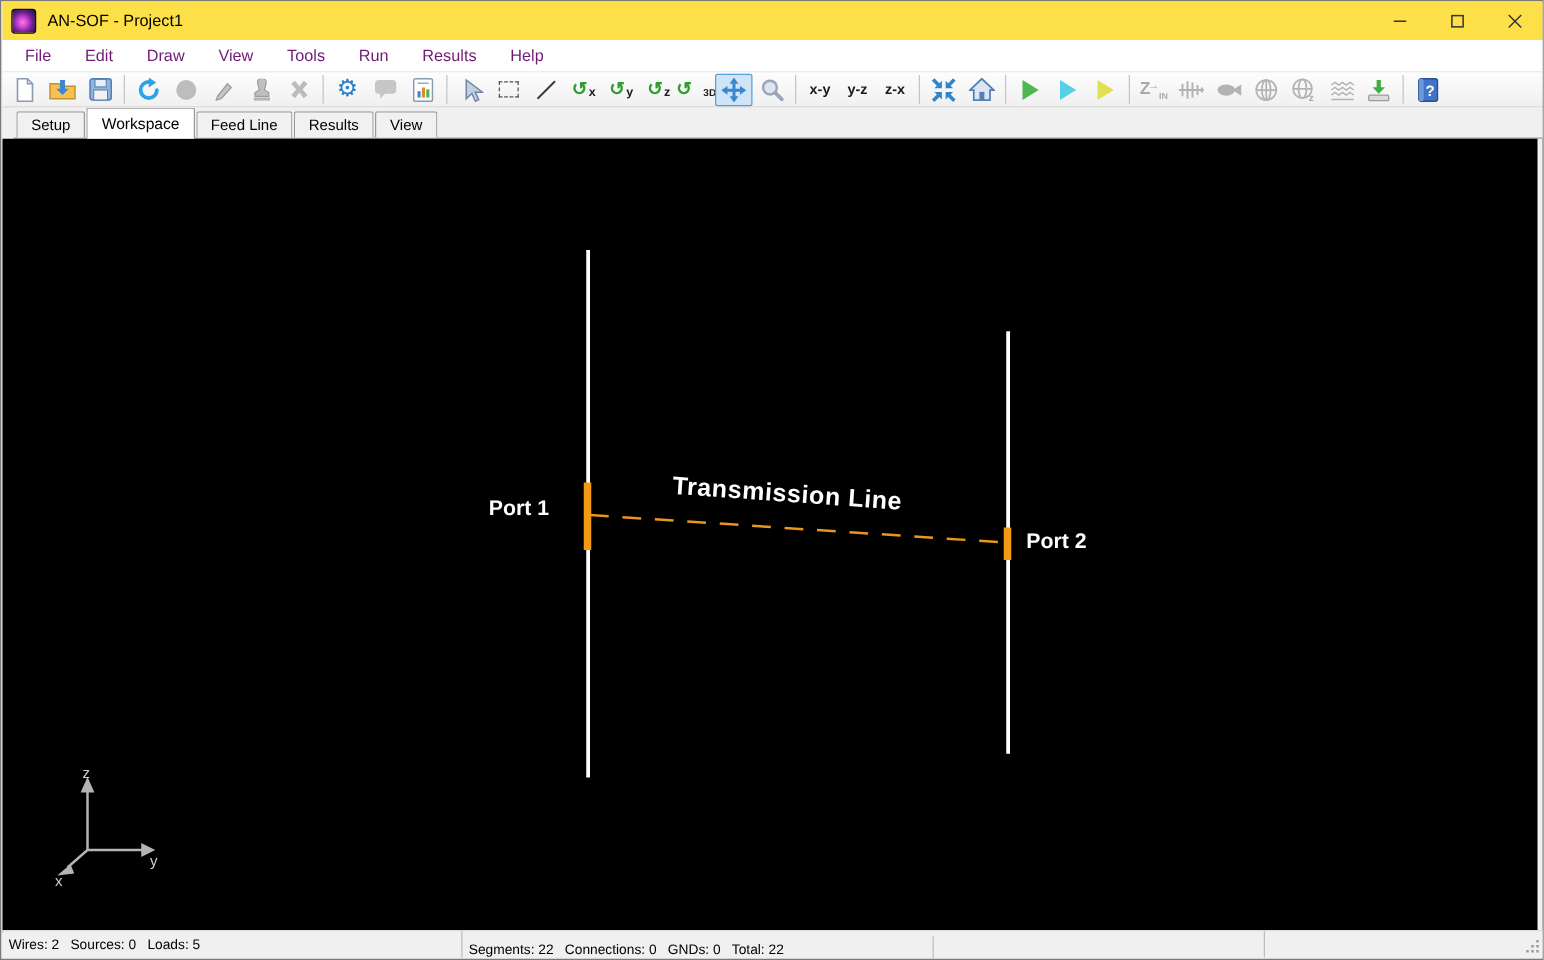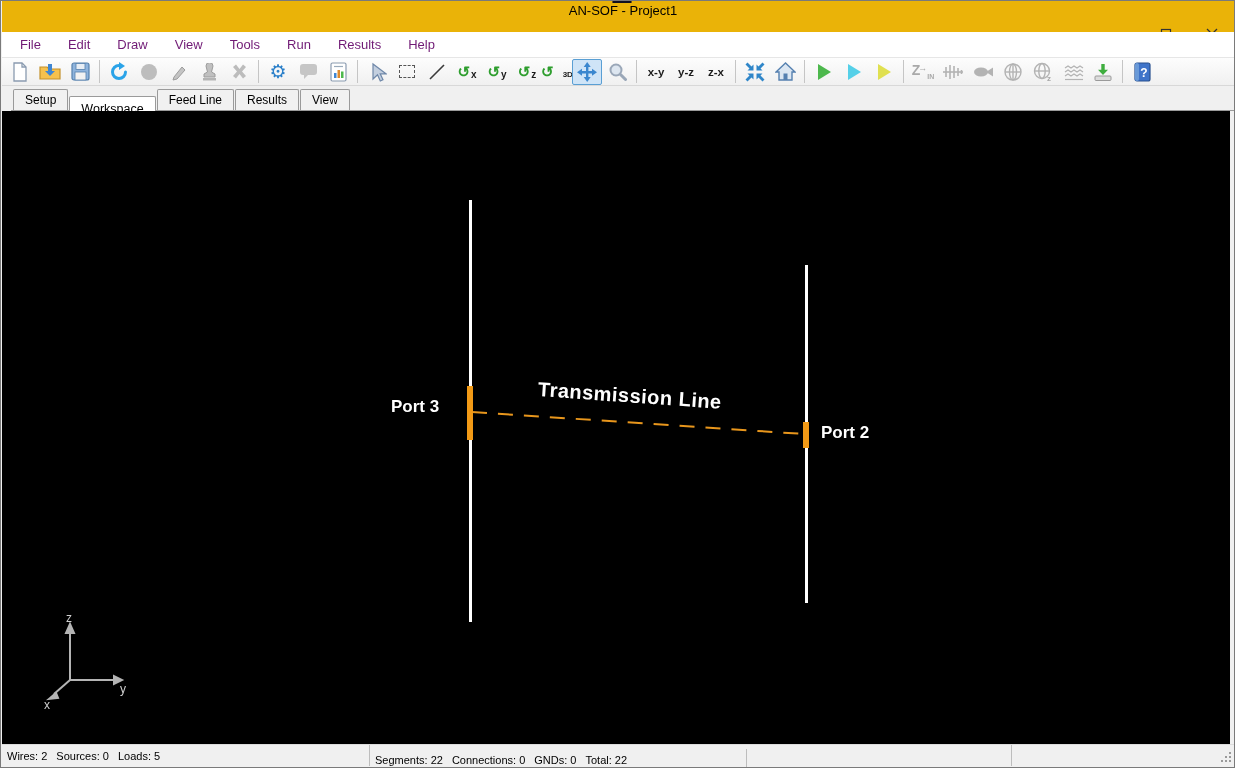--- a/index.html
+++ b/index.html
@@ -1,20 +1,20 @@
 <!DOCTYPE html>
 <html><head>
 <meta charset="utf-8">
 <style>
   * { margin:0; padding:0; box-sizing:border-box; }
   html,body { width:1235px; height:768px; font-family:"Liberation Sans", sans-serif; background:#cfcfcf; }
   .window { position:relative; width:1235px; height:768px; background:#f0f0f0; border:1px solid #7a7a7a; overflow:hidden; user-select:none; cursor:default; }
 
   
-  .titlebar { position:absolute; left:1px; top:0; width:1233px; height:31px; background:#eab308; display:flex; align-items:center;flex-direction:column; }
+  .titlebar { position:absolute; left:1px; top:0; width:1233px; height:31px; background:#fde047; display:flex; align-items:center; }
   .app-icon { width:20px; height:20px; margin-left:7px; border-radius:3px;
     background: radial-gradient(circle at 45% 55%, #ff7ad9 0%, #c93fd4 30%, #6a2090 58%, #16142a 100%);
     border:1px solid #101020; }
   .title-text { margin-left:9px; font-size:13px; color:#000; }
   .win-controls { margin-left:auto; display:flex; height:31px; }
   .wc { width:46px; height:31px; display:flex; align-items:center; justify-content:center; }
   .wc svg { display:block; }
 
   
   .menubar { position:absolute; left:1px; top:31px; width:1233px; height:26px; background:#ffffff; display:flex; align-items:center; padding-left:8px; border-bottom:1px solid #e6e6e6; }
@@ -35,21 +35,21 @@
   .play.cyan   { border-left:13px solid #55d0e8; }
   .play.yellow { border-left:13px solid #e0e050; }
   .sel-rect { width:16px; height:13px; border:1px dashed #555; }
   .zin { color:#a9a9a9; font-weight:bold; font-size:14px; line-height:1; }
   .zin .sub { font-size:7px; vertical-align:-4px; letter-spacing:0; }
   .zin .arr { font-size:9px; vertical-align:4px; margin-left:-2px; }
 
   
   .tabbar { position:absolute; left:1px; top:85px; width:1233px; height:25px; background:#f0f0f0; display:flex; align-items:flex-end; padding-left:2px; border-bottom:1px solid #9a9a9a;margin-left:9px; }
   .tab { height:21px; line-height:20px; padding:0 11px; font-size:12px; color:#000; background:#f1f1f1; border:1px solid #9a9a9a; border-bottom:none; border-radius:2px 2px 0 0; margin-right:1px; }
-  .tab.active { height:15px; line-height:24px; background:#ffffff; margin-bottom:-1px; font-size:12.5px; z-index:2; }
+  .tab.active { height:25px; line-height:24px; background:#ffffff; margin-bottom:-1px; font-size:12.5px; z-index:2; }
 
   
   .canvas { position:absolute; left:1px; top:110px; width:1228px; height:635px; background:#000000; overflow:hidden; }
   .wire { position:absolute; background:#ffffff; }
   .wire1 { left:467px; top:89px;  width:3px; height:422px; }
   .wire2 { left:803px; top:154px; width:3px; height:338px; }
   .port-marker { position:absolute; background:#f29a16; }
   .p1 { left:465px; top:275px; width:6px; height:54px; }
   .p2 { left:801px; top:311px; width:6px; height:26px; }
   .ws-label { position:absolute; color:#ffffff; font-weight:bold; font-size:17px; white-space:nowrap; }
@@ -355,21 +355,21 @@
   </div>
 
   <div class="canvas">
     <svg class="overlay" style="left:0;top:0;" width="1228" height="635">
       <line x1="470" y1="301" x2="802" y2="323" stroke="#e8961c" stroke-width="2" stroke-dasharray="15 11"></line>
     </svg>
     <div class="wire wire1"></div>
     <div class="wire wire2"></div>
     <div class="port-marker p1"></div>
     <div class="port-marker p2"></div>
-    <div class="ws-label port1-label">Port 3</div>
+    <div class="ws-label port1-label">Port 1</div>
     <div class="ws-label port2-label">Port 2</div>
     <div class="ws-label tline-label">Transmission Line</div>
 
     <svg class="axes" style="left:28px; top:500px;" width="110" height="105">
       <g stroke="#b4b4b4" stroke-width="2" fill="#b4b4b4">
         <line x1="40" y1="69" x2="40" y2="21"></line>
         <polygon points="36,22 44,22 40,13"></polygon>
         <line x1="40" y1="69" x2="84" y2="69"></line>
         <polygon points="84,65 84,73 92,69"></polygon>
         <line x1="40" y1="69" x2="24" y2="83"></line>

